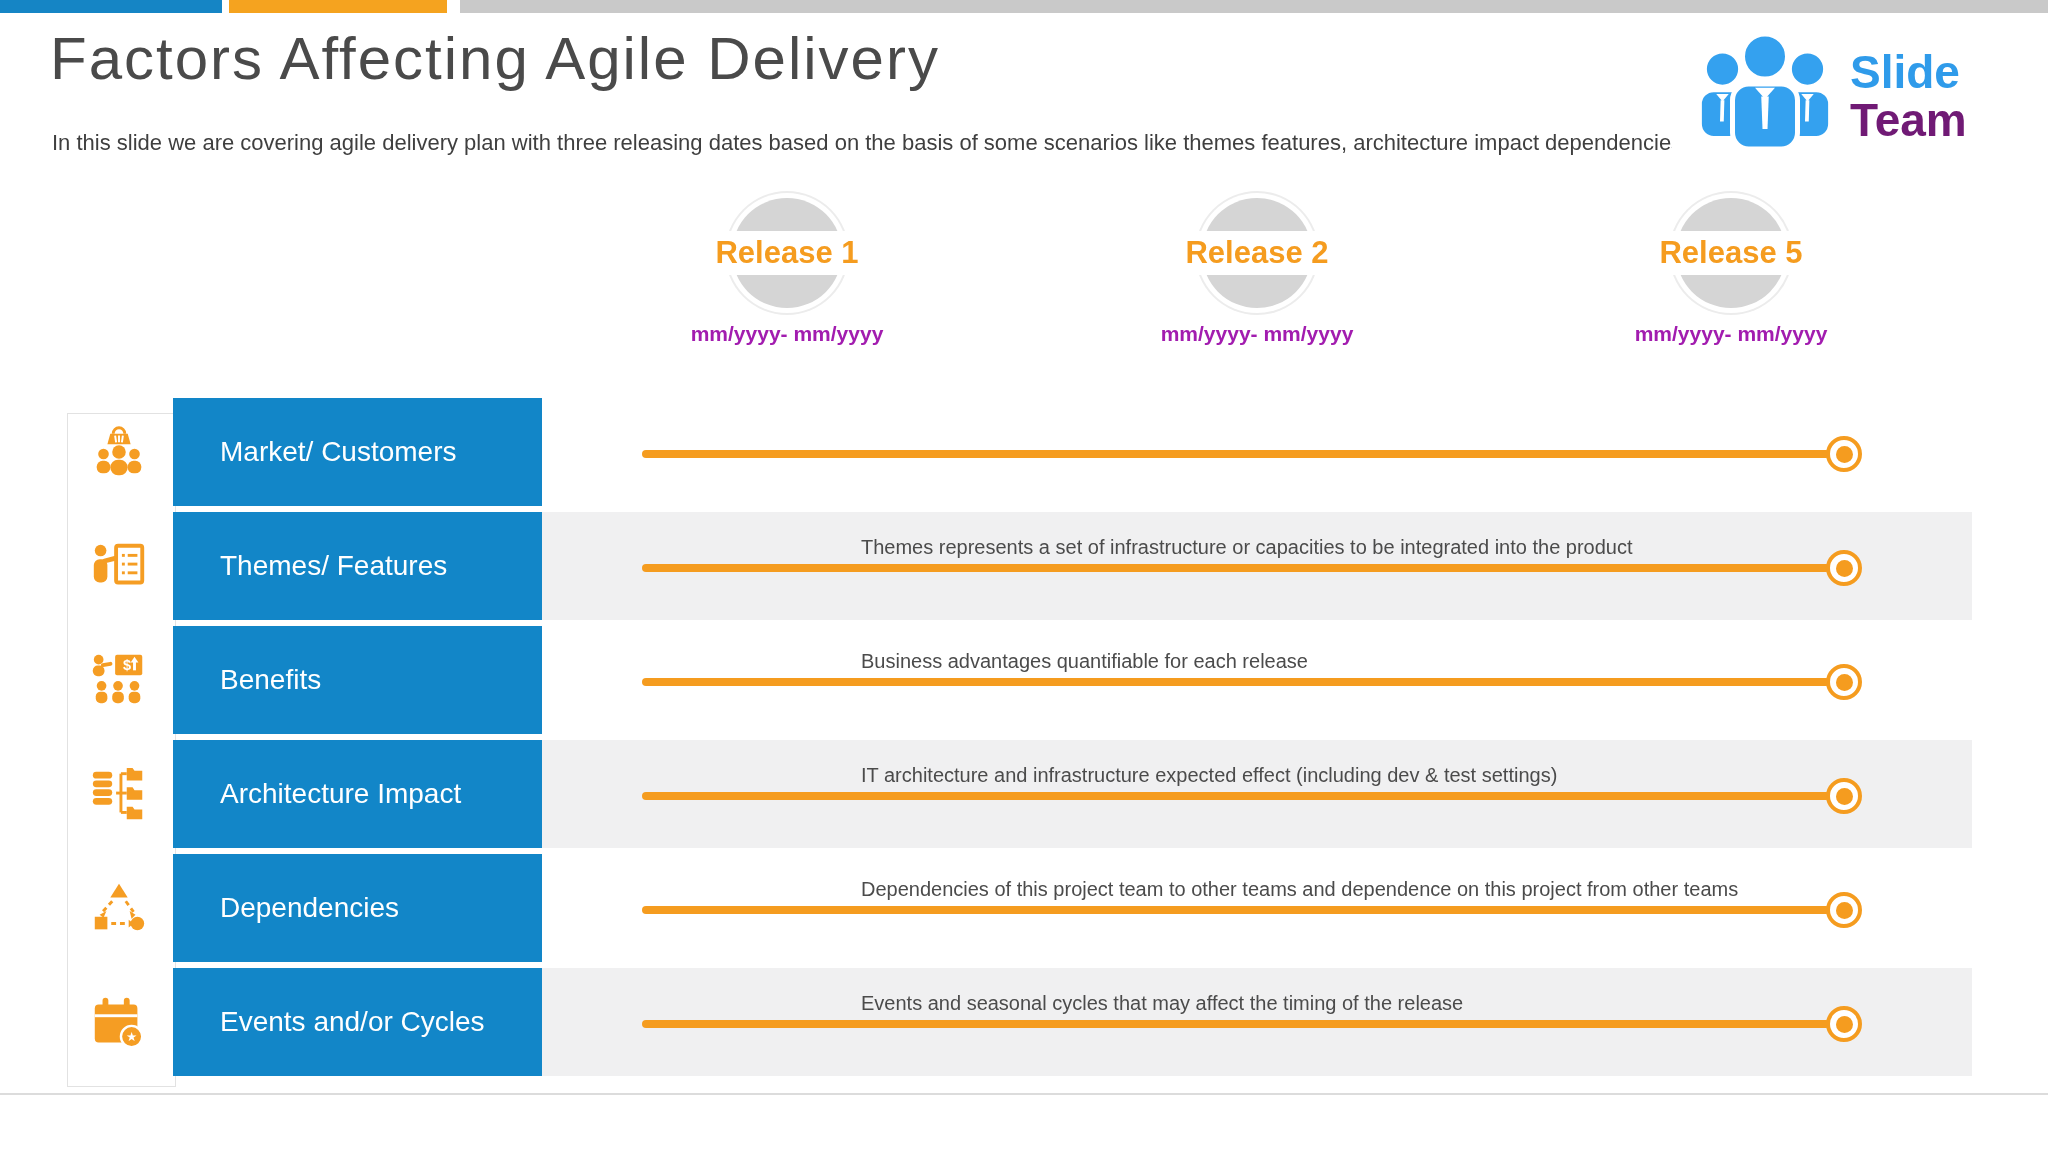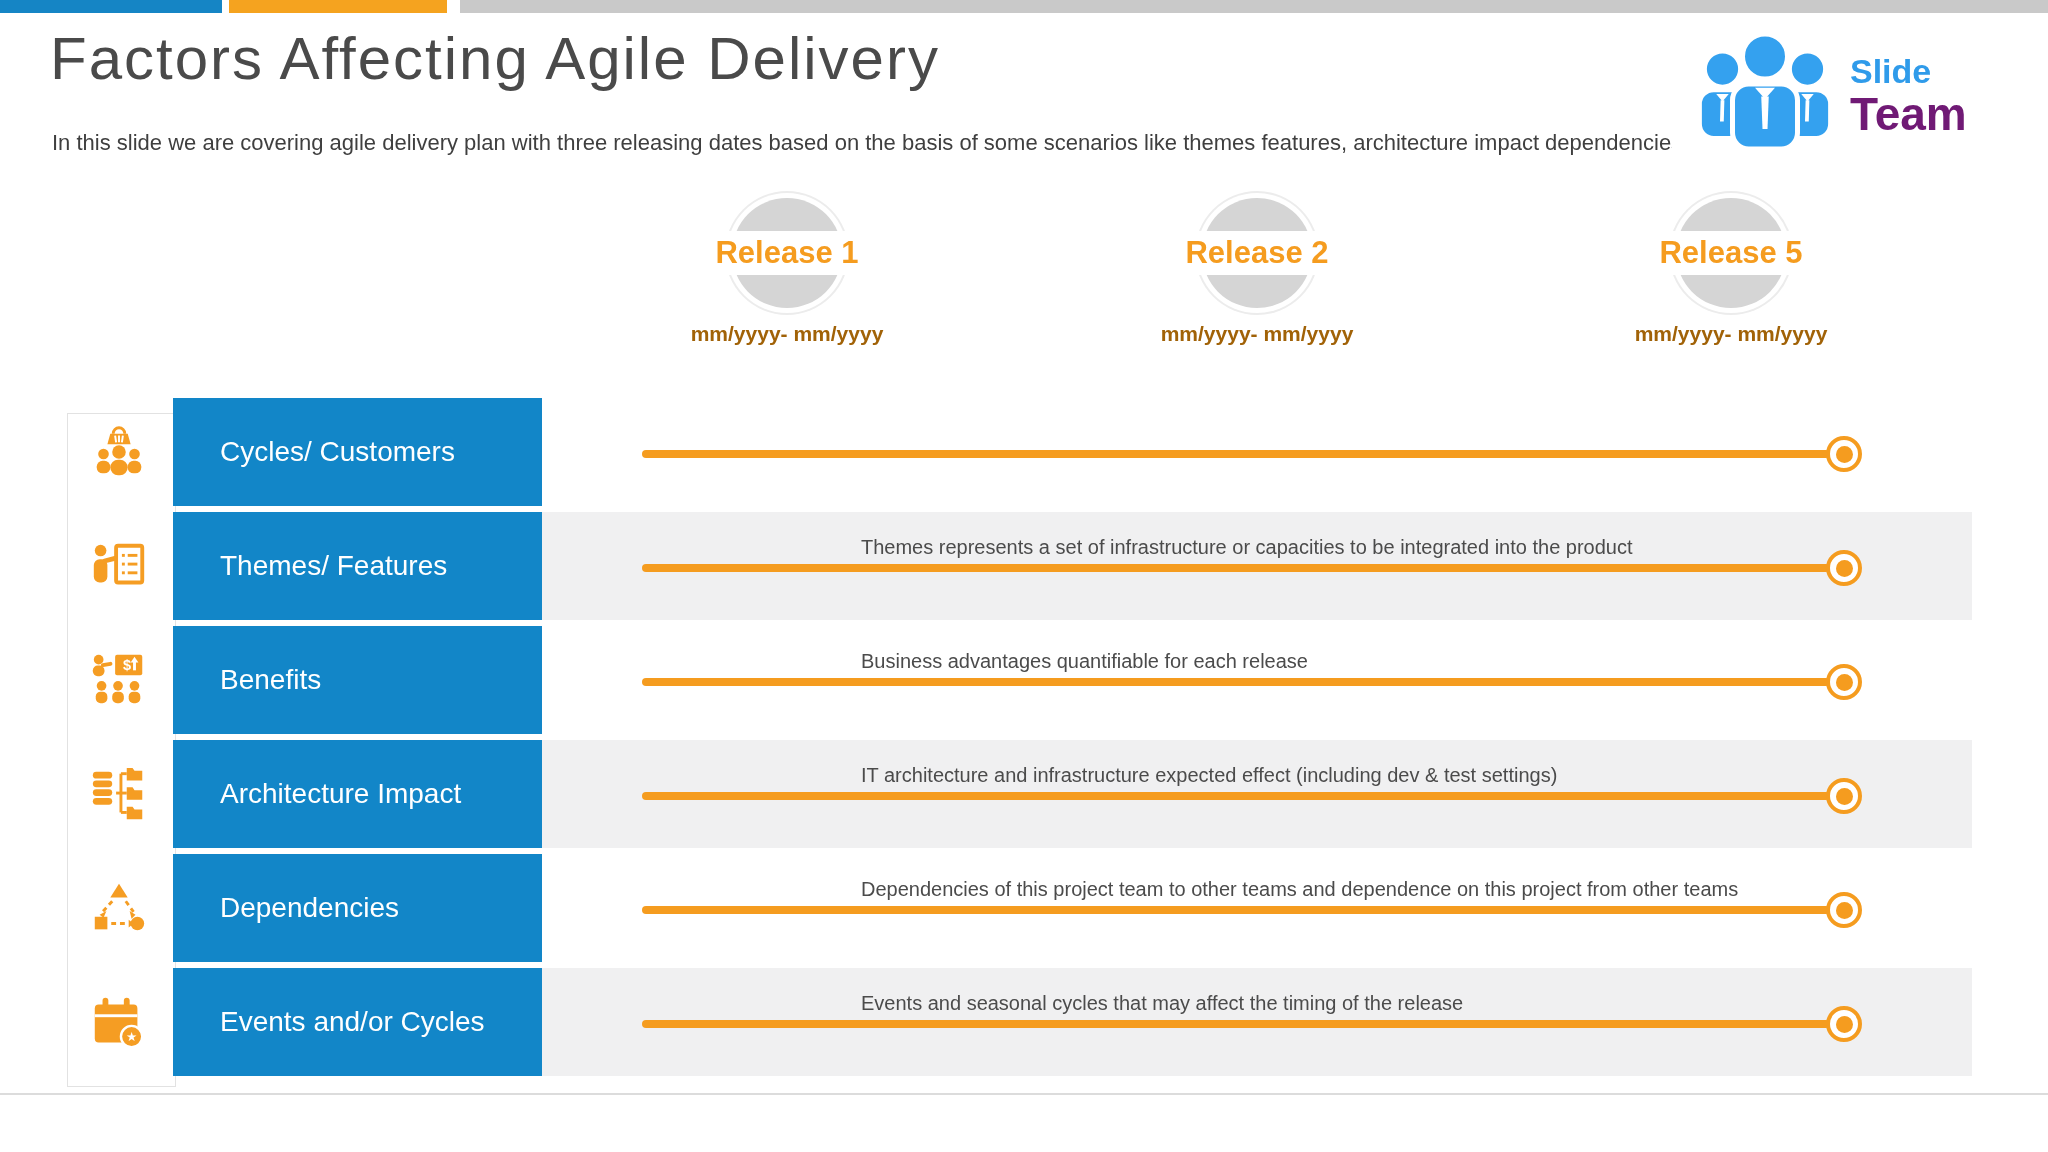--- a/index.html
+++ b/index.html
@@ -15,31 +15,31 @@
   
   .title{position:absolute;left:50px;top:24px;font-size:60px;letter-spacing:2px;
          color:#4a4a4a;font-weight:400;}
   .subtitle{position:absolute;left:52px;top:130px;width:1620px;font-size:22px;color:#3f3f3f;
             white-space:nowrap;overflow:hidden;}
 
   
   .logo{position:absolute;top:14px;right:8px;width:350px;height:150px;background:#fff;
         display:flex;align-items:center;gap:10px;}
   .logo-text{display:flex;flex-direction:column;line-height:1.05;}
-  .logo-text .l1{color:#2f9bea;font-size:34px;font-weight:bold;margin-top:14px;}
+  .logo-text .l1{color:#2f9bea;font-size:46px;font-weight:bold;margin-top:14px;}
   .logo-text .l2{color:#701a75;font-size:46px;font-weight:bold;}
 
   
   .release{position:absolute;width:260px;display:flex;flex-direction:column;align-items:center;}
   .release-circle{position:relative;width:110px;height:110px;border-radius:50%;background:#d5d5d5;
                   box-shadow:0 0 0 5px #ffffff,0 0 0 7px #ececec;}
   .release-band{position:absolute;left:-75px;top:50%;transform:translateY(-50%);width:260px;height:44px;
                 background:#ffffff;display:flex;align-items:center;justify-content:center;z-index:2;}
   .release-band span{color:#f59c1f;font-size:31px;font-weight:bold;white-space:nowrap;}
-  .release-dates{margin-top:14px;font-size:21px;font-weight:bold;color:#a16207;white-space:nowrap;}
+  .release-dates{margin-top:14px;font-size:21px;font-weight:bold;color:#a21caf;white-space:nowrap;}
   #release-1{left:657px;top:198px;}
   #release-2{left:1127px;top:198px;}
   #release-3{left:1601px;top:198px;}
 
   
   .icon-panel{position:absolute;left:67px;top:413px;width:107px;height:672px;background:#fff;
               border:1px solid #e2e2e2;}
 
   
   .rows{position:absolute;left:0;top:398px;width:2048px;}
@@ -142,21 +142,21 @@
           <circle cx="32" cy="31" r="7"></circle>
             <rect x="23" y="39" width="18" height="16" rx="8"></rect>
         </g>
         <g stroke="#fff" stroke-width="2">
             <line x1="28" y1="14" x2="29" y2="21"></line>
             <line x1="32" y1="14" x2="32" y2="21"></line>
             <line x1="36" y1="14" x2="35" y2="21"></line>
           </g>
       </svg>
       <div class="label-box">
-        <span>Cycles/ Customers</span>
+        <span>Market/ Customers</span>
       </div>
       <div class="tline"></div>
       <div class="tmarker"></div>
     </div>
 
     <div class="row shaded">
       <div class="band"></div>
       <svg class="row-icon" viewBox="0 0 64 64">
         <g fill="#f59d23">
           <circle cx="13" cy="15" r="6"></circle>

